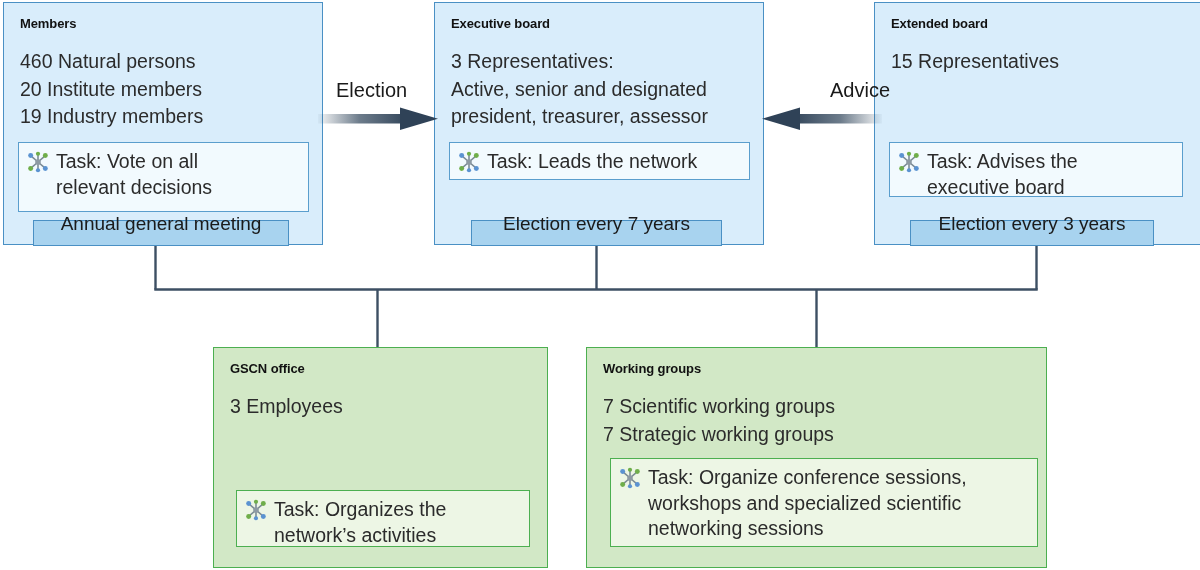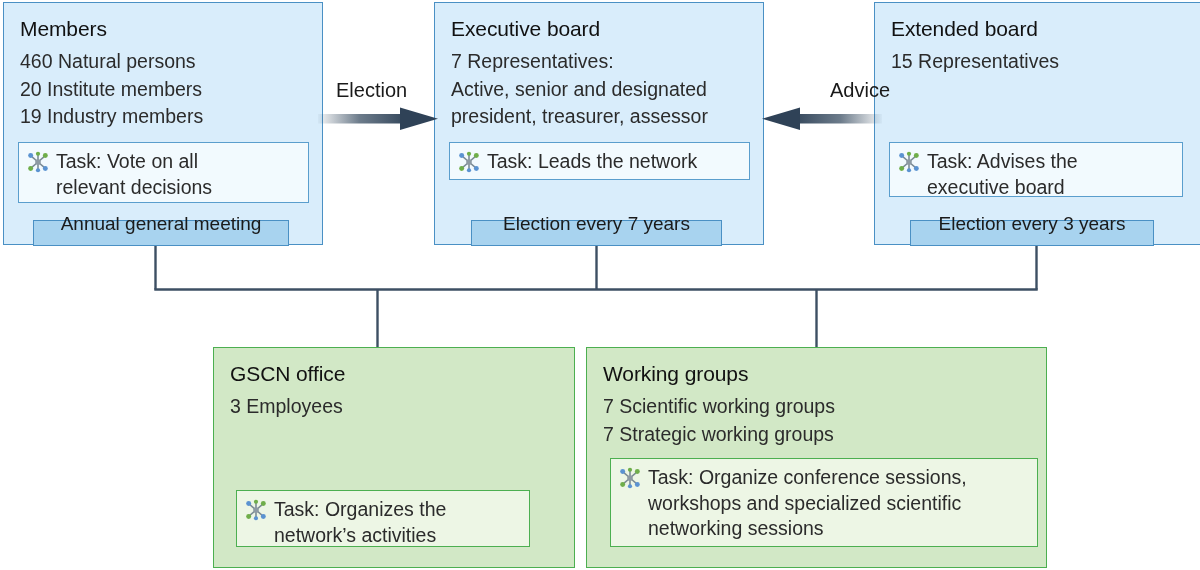--- a/index.html
+++ b/index.html
@@ -42,22 +42,22 @@
   .node.blue {
     background: #d9edfb;
     border: 1.6px solid #4a90c4;
   }
   .node.green {
     background: #d2e8c6;
     border: 1.8px solid #4caf50;
   }
 
   .node-title {
-    font-weight: normal;
-    font-size: 21px;
+    font-weight: bold;
+    font-size: 13px;
     line-height: 1.1;
     letter-spacing: -0.1px;
     color: #111111;
   }
   .node-lines {
     font-size: 19.5px;
     line-height: 1.42;
     color: #2b2b2b;
     white-space: pre-line;
   }
@@ -170,21 +170,21 @@
 
   <div class="arrow-label" style="left:336px; top:80px;">Election</div>
   <div class="arrow-label" style="left:782px; top:80px;margin-left:48px;">Advice</div>
 
   <div class="node blue" style="left:3px; top:2px; width:320px; height:243px;">
     <div class="node-title" style="position:absolute; left:16px; top:14px;">Members</div>
     <div class="node-lines" style="position:absolute; left:16px; top:45px;">460 Natural persons
 20 Institute members
 19 Industry members</div>
 
-    <div class="task-box blue" style="left:14px; top:139px; width:291px; height:61px; padding:6px 8px;">
+    <div class="task-box blue" style="left:14px; top:139px; width:291px; height:70px; padding:6px 8px;">
       <span class="net-icon">
         <svg viewBox="0 0 24 24" width="22" height="22">
           <g stroke="#7a8a94" stroke-width="1.7" fill="none">
             <path d="M12 12 L4 5"></path>
               <path d="M12 12 L20 5"></path>
             <path d="M12 12 L4 19"></path>
               <path d="M12 12 L20 19"></path>
             <path d="M12 12 L12 3"></path>
               <path d="M12 12 L12 21"></path>
           </g>
@@ -199,21 +199,21 @@
       </span>
       <span class="task-text">Task: Vote on all
     relevant decisions</span>
     </div>
   </div>
 
   <div class="badge" style="left:33px; top:220px; width:256px; height:26px;">Annual general meeting</div>
 
   <div class="node blue" style="left:434px; top:2px; width:330px; height:243px;">
     <div class="node-title" style="position:absolute; left:16px; top:14px;">Executive board</div>
-    <div class="node-lines" style="position:absolute; left:16px; top:45px;">7 Representatives:
+    <div class="node-lines" style="position:absolute; left:16px; top:45px;">3 Representatives:
 Active, senior and designated
 president, treasurer, assessor</div>
 
     <div class="task-box blue" style="left:14px; top:139px; width:301px; height:38px; padding:6px 8px;">
       <span class="net-icon">
         <svg viewBox="0 0 24 24" width="22" height="22">
           <g stroke="#7a8a94" stroke-width="1.7" fill="none">
             <path d="M12 12 L4 5"></path>
               <path d="M12 12 L20 5"></path>
             <path d="M12 12 L4 19"></path>
@@ -260,21 +260,21 @@
           <circle cx="12" cy="21" r="2.3" fill="#5b93d1"></circle>
         </svg>
       </span>
       <span class="task-text">Task: Advises the
     executive board</span>
     </div>
   </div>
 
   <div class="badge" style="left:910px; top:220px; width:244px; height:26px;">Election every 3 years</div>
 
-  <div class="node green" style="left:213px; top:347px; width:362px; height:221px;">
+  <div class="node green" style="left:213px; top:347px; width:335px; height:221px;">
     <div class="node-title" style="position:absolute; left:16px; top:14px;">GSCN office</div>
     <div class="node-lines" style="position:absolute; left:16px; top:45px;">3 Employees</div>
 
     <div class="task-box green" style="left:22px; top:142px; width:294px; height:57px; padding:6px 8px;">
       <span class="net-icon">
         <svg viewBox="0 0 24 24" width="22" height="22">
           <g stroke="#7a8a94" stroke-width="1.7" fill="none">
             <path d="M12 12 L4 5"></path>
               <path d="M12 12 L20 5"></path>
             <path d="M12 12 L4 19"></path>

